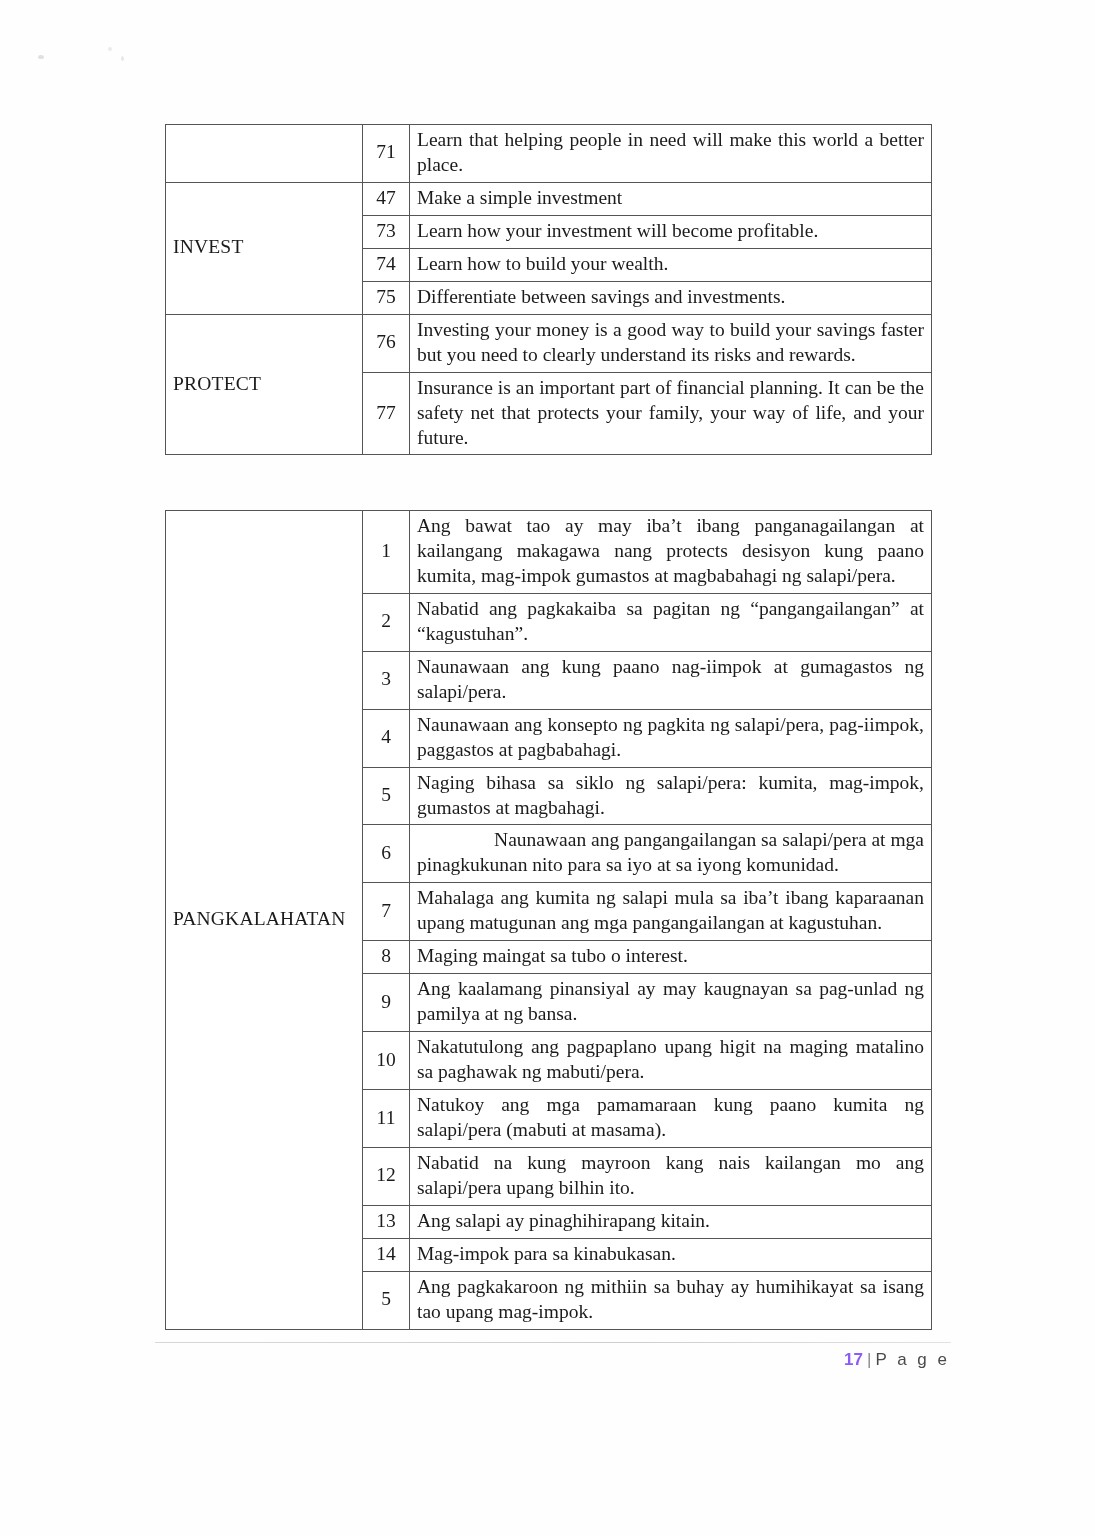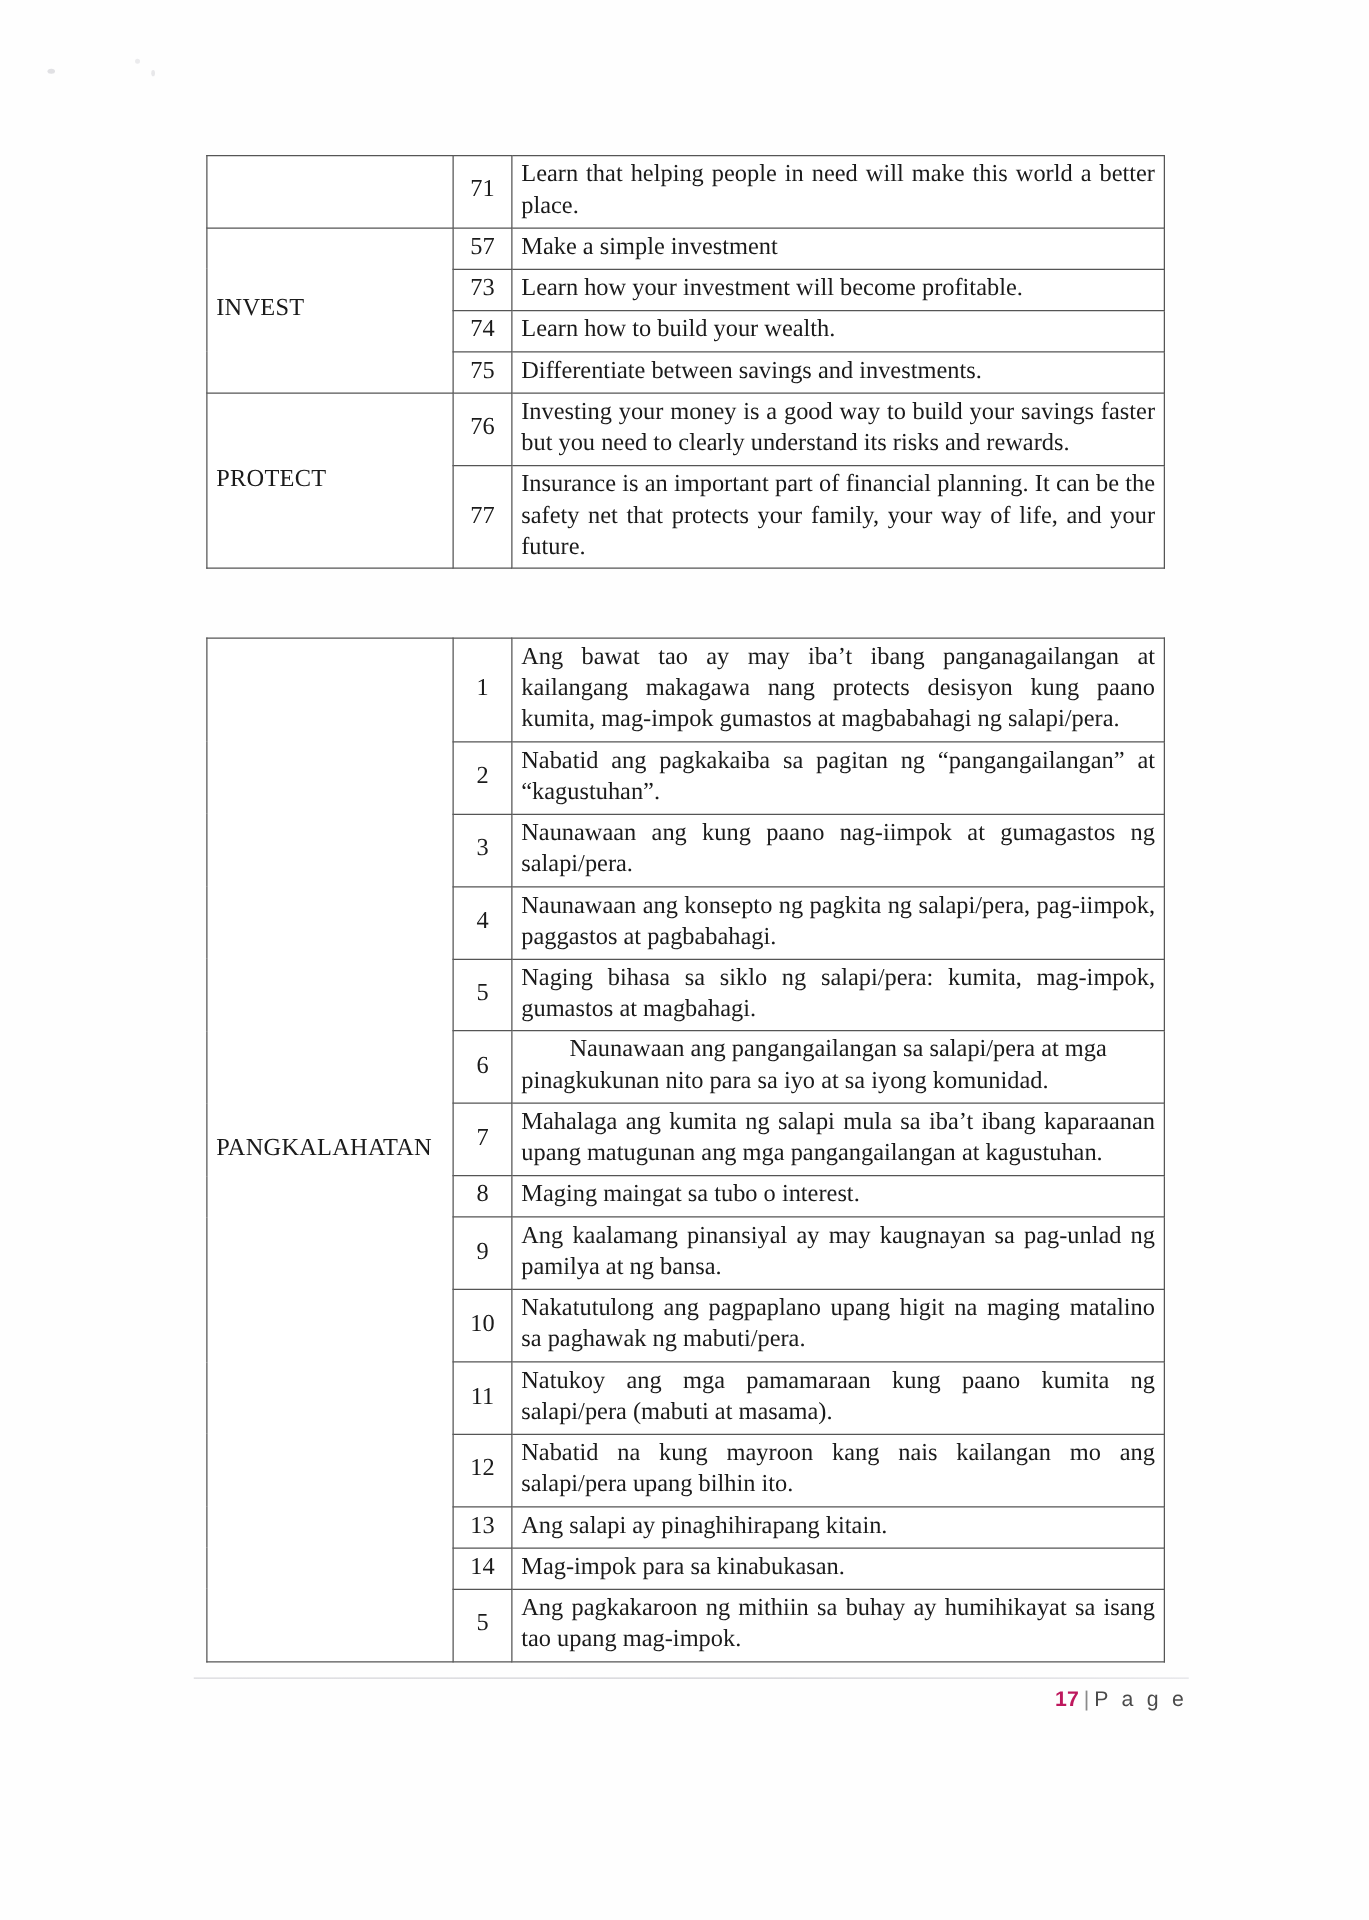--- a/index.html
+++ b/index.html
@@ -71,21 +71,21 @@
     text-align: center;
     padding: 3px 2px;
     font-size: 19.5px;
   }
   td.txt {
     text-align: justify;
     text-align-last: left;
     hyphens: manual;
     padding-right: 9px;
   }
-  td.txt.nojust { text-align: center; }
+  td.txt.nojust { text-align: right; }
 
   
   .caption {
     position: absolute;
     left: 168px;
     top: 466px;
     font-style: italic;
     font-size: 20px;
     letter-spacing: .15px;
     color: #1b1b1b;
@@ -106,21 +106,21 @@
     background: linear-gradient(to right, #d8d8dc 0%, #cdcdd2 60%, #e2e2e6 100%);
   }
   .footer-text {
     position: absolute;
     right: 145px;
     top: 1350px;
     font-family: "Liberation Sans", "DejaVu Sans", sans-serif;
     font-size: 17px;
     color: #4a4a4a;
   }
-  .footer-text .pgnum { font-weight: 600; color: #be185d; }
+  .footer-text .pgnum { font-weight: 600; color: #8b5cf6; }
   .footer-text .sep { margin: 0 4px; color: #8a8a8a; }
   .footer-text .word { letter-spacing: 3px; }
 </style>
 </head>
 <body>
 
 <div class="page">
 
   <div class="speck" style="left:38px;  top:55px;  width:6px; height:4px;"></div>
   <div class="speck" style="left:108px; top:47px;  width:4px; height:4px; opacity:.35;"></div>
@@ -136,21 +136,21 @@
             <col class="c-txt">
         </colgroup>
         <tbody>
           <tr>
             <td class="cat" rowspan="1"></td>
             <td class="num">71</td>
             <td class="txt">Learn that helping people in need will make this world a better place.</td>
           </tr>
           <tr>
             <td class="cat" rowspan="4">INVEST</td>
-            <td class="num">57</td>
+            <td class="num">47</td>
             <td class="txt nojust">Make a simple investment</td>
           </tr>
           <tr>
             <td class="num">73</td>
             <td class="txt nojust">Learn how your investment will become profitable.</td>
           </tr>
           <tr>
             <td class="num">74</td>
             <td class="txt nojust">Learn how to build your wealth.</td>
           </tr>

